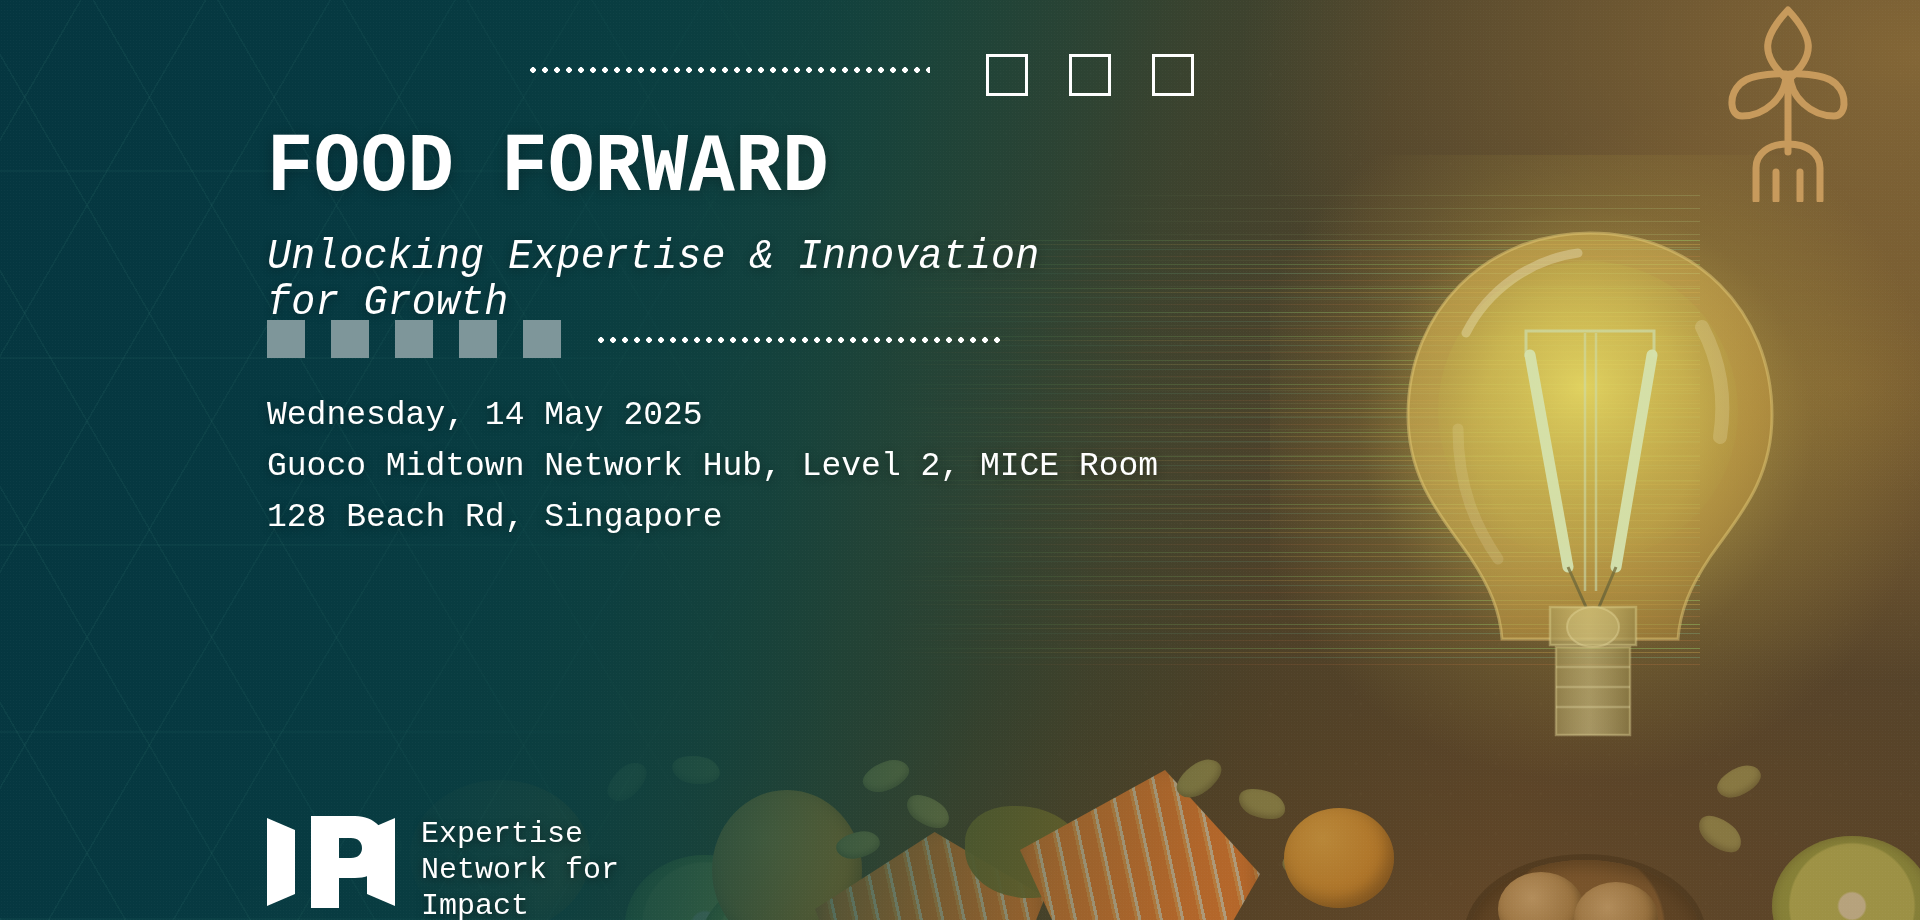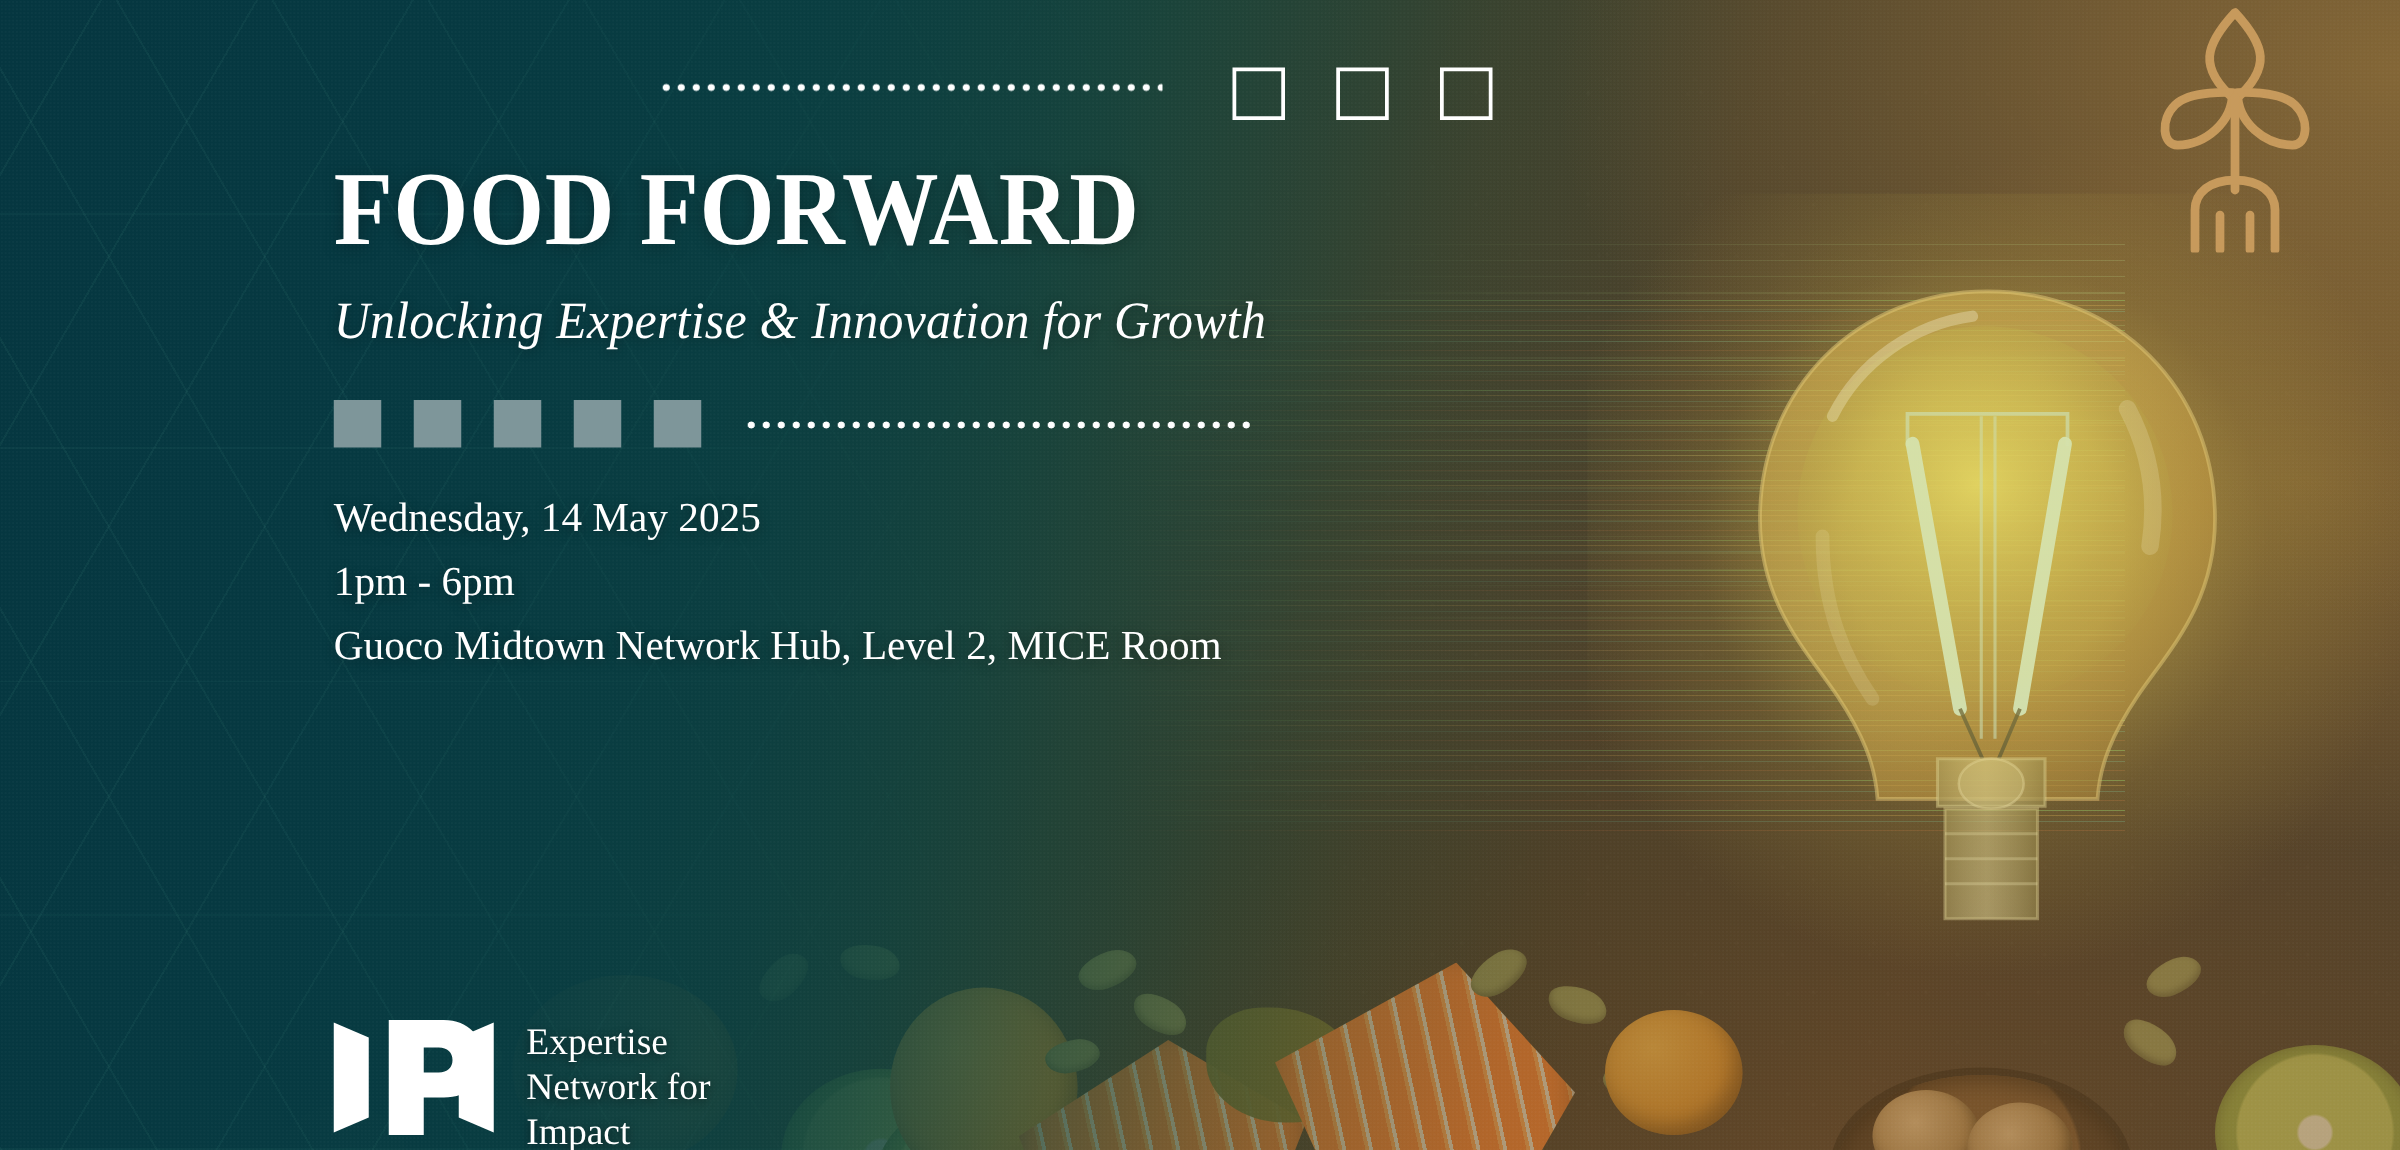--- a/index.html
+++ b/index.html
@@ -3,21 +3,21 @@
 <meta charset="utf-8">
 <title>Food Forward Event Banner</title>
 <style>
   * { margin:0; padding:0; box-sizing:border-box; }
   html,body { background:#111; }
 
   .banner{
     position:relative;
     width:1920px; height:920px;
     overflow:hidden;
-    font-family:Liberation Serif, serif;
+    font-family:Liberation Mono, monospace;
     background:#083d45;
   }
 
   
   .layer{ position:absolute; inset:0; }
 
   
   .bg-slate{
     background:
       radial-gradient(ellipse 60% 40% at 30% 100%, rgba(60,48,40,.95), rgba(35,34,32,0) 70%),
@@ -332,22 +332,22 @@
       <span></span>
       <span></span>
       <span></span>
     </div>
     <div class="dotline midline">
         <i></i>
       </div>
 
     <div class="details">
       <div>Wednesday, 14 May 2025</div>
-      <div>1pm - 6pm</div>
       <div>Guoco Midtown Network Hub, Level 2, MICE Room</div>
+      <div>128 Beach Rd, Singapore</div>
     </div>
 
 
     <div class="logo">
       <svg class="logo-mark" width="132" height="100" viewBox="0 0 132 100">
 
         <path d="M2 6 L30 18 V82 L2 94 Z" fill="#ffffff"></path>
 
         <path d="M46 4 H90 C110 4 122 18 122 36 C122 54 110 66 90 66 H74 V96 H46 Z
                  M74 26 V46 H86 C93 46 97 42 97 36 C97 30 93 26 86 26 Z" fill="#ffffff" fill-rule="evenodd"></path>

